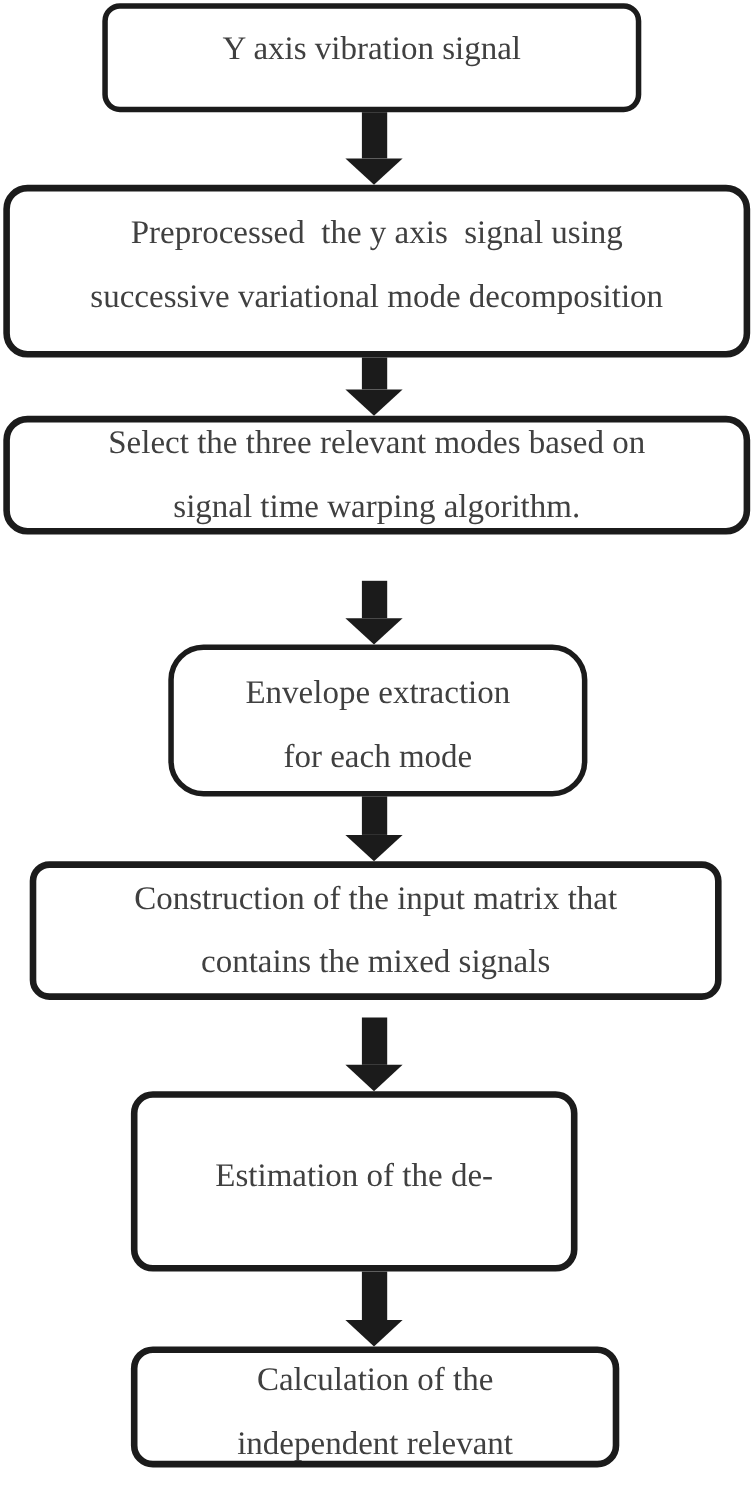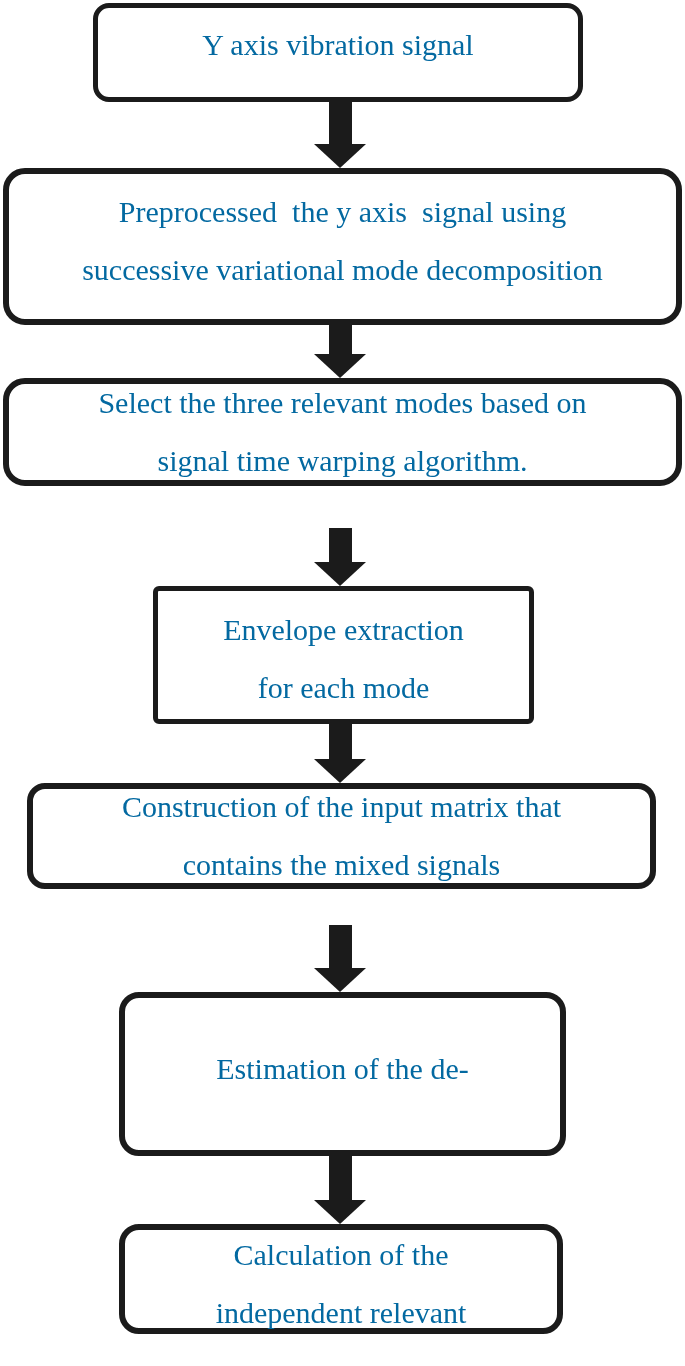--- a/index.html
+++ b/index.html
@@ -22,32 +22,32 @@
   .box {
     position: absolute;
     background: #ffffff;
     border: 6px solid #1b1b1b;
     border-radius: 22px;
     display: flex;
     flex-direction: column;
     justify-content: center;
     align-items: center;
     text-align: center;
-    color: #0369a1;
+    color: #404040;
     font-size: 30px;
     line-height: 58px;
   }
   .line { white-space: pre; }
 
   .b1 { left: 93px;  top: 3px;    width: 490px; height: 99px;  border-width: 5px; border-radius: 16px; padding-bottom: 16px; }
   .b2 { left: 3px;   top: 168px;  width: 679px; height: 157px; padding-bottom: 12px; }
   .b3 { left: 3px;   top: 378px;  width: 679px; height: 108px; }
-  .b4 { left: 153px; top: 586px;  width: 381px; height: 138px; border-width: 5px; border-radius: 6px; padding-top: 8px; }
-  .b5 { left: 27px;  top: 783px;  width: 629px; height: 106px; border-radius: 18px; }
-  .b6 { left: 119px; top: 992px;  width: 447px; height: 164px; border-radius: 20px; padding-bottom: 10px; }
+  .b4 { left: 153px; top: 586px;  width: 381px; height: 138px; border-width: 5px; border-radius: 32px; padding-top: 8px; }
+  .b5 { left: 27px;  top: 783px;  width: 629px; height: 126px; border-radius: 18px; }
+  .b6 { left: 119px; top: 992px;  width: 406px; height: 164px; border-radius: 20px; padding-bottom: 10px; }
   .b7 { left: 119px; top: 1224px; width: 444px; height: 110px; border-radius: 20px; padding-top: 10px; }
 
   
   .arrow {
     position: absolute;
     left: 314px;
     width: 52px;
     display: flex;
     flex-direction: column;
     align-items: center;

